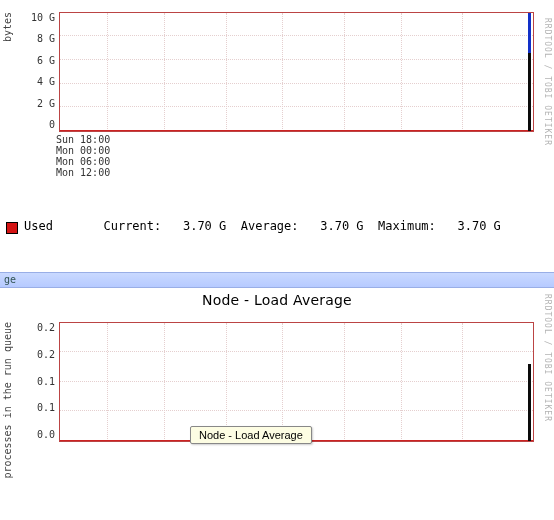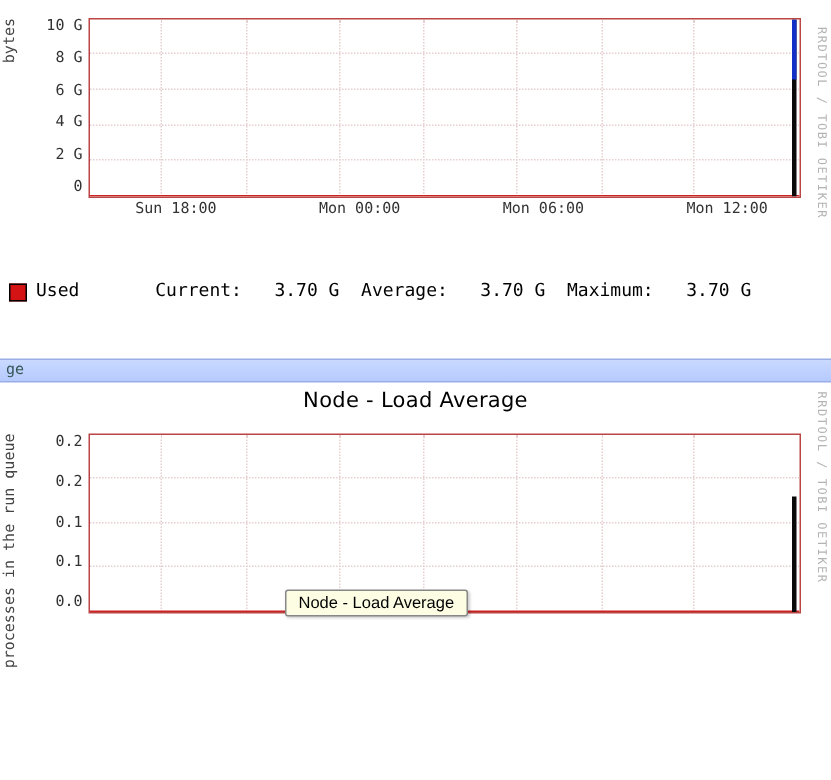--- a/index.html
+++ b/index.html
@@ -107,20 +107,21 @@
     background: #cc2222;
   }
   .x-ticks {
     display: flex;
     justify-content: space-around;
     font-size: 10px;
     color: #333;
     margin-left: 56px;
     margin-right: 8px;
     padding-top: 2px;
+    flex-direction: column;
   }
   .caption {
     text-align: center;
     font-size: 11px;
     color: #222;
     padding-top: 1px;
   }
   .logo-vert {
     position: absolute;
     right: 2px; top: 6px;

